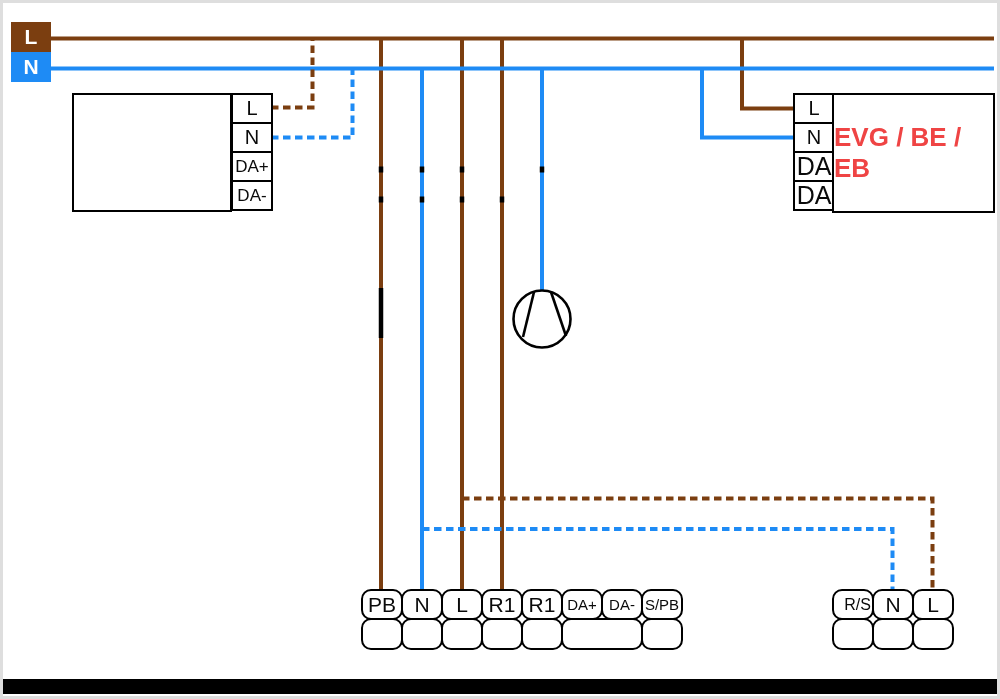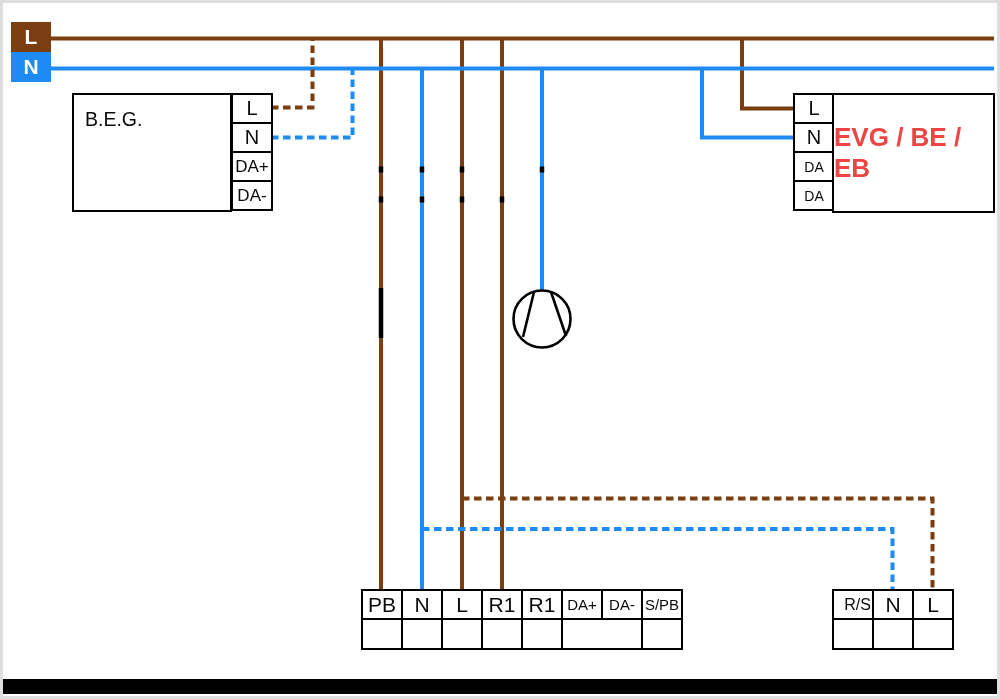--- a/index.html
+++ b/index.html
@@ -25,31 +25,31 @@
     background:#fff;border:2.5px solid #000;box-sizing:border-box;
   }
   .devtext{
     font-size:19.5px;line-height:29px;color:#0a0a0a;
   }
   
   .tcol{display:flex;flex-direction:column;}
   .tcol .cell{margin-top:-2px;}
   .tcol .cell:first-child{margin-top:0;}
   .trow{display:flex;flex-direction:row;}
-  .trow .cell{margin-left:-2px;}
+  .trow .cell{margin-left:-2px;border-radius:10px;}
   .trow .cell:first-child{margin-left:0;}
   .cell{
     background:#fff;border:2px solid #000;box-sizing:border-box;
     display:flex;align-items:center;justify-content:center;
     font-size:20px;color:#0a0a0a;white-space:nowrap;
   }
   .w40{width:42px;} .w80{width:82px;}
   .h31{height:31px;} .h32{height:32px;}
   .fs-lg{font-size:21px;}
-  .fs-md{font-size:14px;}
+  .fs-md{font-size:25px;}
   .fs-sm{font-size:15px;}
   .evg-label{
     display:flex;align-items:center;justify-content:center;
     font-size:26px;color:#ef4444;font-weight:bold;
   }
   #wires{position:absolute;left:0;top:0;}
   #bottom-bar{
     left:0;right:0;bottom:2px;height:15px;background:#000;
   }
 </style>
@@ -94,21 +94,20 @@
       <circle cx="539" cy="316" r="28.5" fill="#fff" stroke="#000" stroke-width="2.6"></circle>
       <path d="M531 289 L520 334" stroke="#000" stroke-width="2.6" fill="none"></path>
       <path d="M548 289 L563 333" stroke="#000" stroke-width="2.6" fill="none"></path>
     </g>
   </svg>
 
   <div class="abs badge" style="left:8px;top:19px;background:#7B3E10;">L</div>
   <div class="abs badge" style="left:8px;top:49px;background:#1E8BF5;">N</div>
 
   <div class="abs devbox" style="left:69px;top:90px;width:160px;height:119px;padding:10px 0 0 11px;">
-    <div class="devtext">B.E.G.</div>
   </div>
   <div class="abs tcol" style="left:228px;top:90px;">
     <div class="cell w40 h31">L</div>
     <div class="cell w40 h31">N</div>
     <div class="cell w40 h31 fs-sm" style="font-size:17px;">DA+</div>
     <div class="cell w40 h31 fs-sm" style="font-size:17px;">DA-</div>
   </div>
 
   <div class="abs tcol" style="left:790px;top:90px;">
     <div class="cell w40 h31">L</div>

